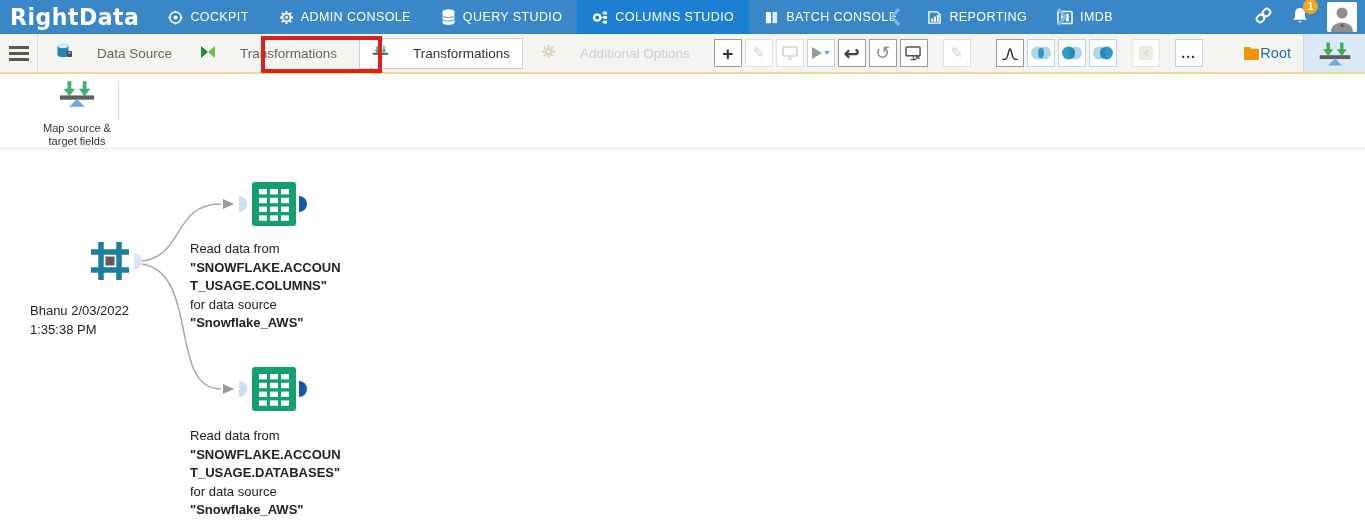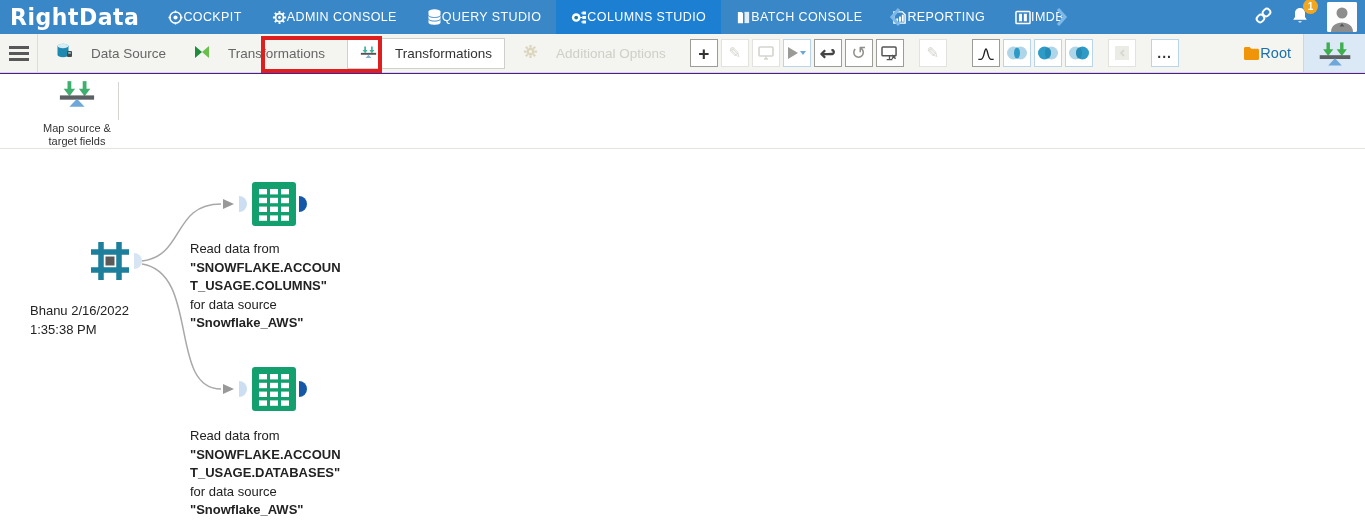--- a/index.html
+++ b/index.html
@@ -1,43 +1,43 @@
 <!DOCTYPE html>
 <html><head>
 <meta charset="utf-8">
 <style>
   * { margin:0; padding:0; box-sizing:border-box; }
   html,body { width:1365px; height:526px; overflow:hidden; }
   body { font-family:"Liberation Sans", sans-serif; background:#fff; }
-  .app { position:relative; width:1365px; height:526px; background:#4c1d95; }
+  .app { position:relative; width:1365px; height:526px; background:#fde047; }
 
   
   .topbar { position:absolute; left:0; top:0; width:100%; height:34px;
     background:#3a87c8; display:flex; align-items:center; color:#fff; }
   .logo { font-size:22px; font-weight:bold; letter-spacing:.5px; margin:0 14px 0 10px;
     font-family:"DejaVu Sans", sans-serif; transform:scaleY(1.05); }
   .menu { display:flex; align-items:center; height:100%; }
-  .menu-item { display:flex; align-items:center; gap:0; height:100%;
+  .menu-item { display:flex; align-items:center; gap:7px; height:100%;
     padding:0 15px; font-size:12.5px; letter-spacing:.4px; cursor:pointer; white-space:nowrap; }
   .menu-item.active { background:#1c7fd2; }
   .mi-icon { display:flex; align-items:center; }
   .chev { position:absolute; top:7px; }
   .top-right { position:absolute; right:8px; top:0; height:34px; display:flex; align-items:center; gap:18px; }
   .badge { position:absolute; top:-7px; right:-9px; background:#f2a71d; color:#fff;
     width:15px; height:15px; border-radius:50%; font-size:10px; display:flex;
     align-items:center; justify-content:center; font-weight:bold; }
   .bell-wrap { position:relative; }
   .avatar { width:30px; height:30px; background:#fff; border-radius:2px; overflow:hidden; }
 
   
   .toolbar { position:absolute; left:0; top:34px; width:100%; height:39px;
     background:#f4f4f0; border-bottom:1px solid #d8d8d4; display:flex; align-items:center; }
   .burger-cell { width:38px; height:100%; display:flex; align-items:center; justify-content:center;
     border-right:1px solid #dcdcd8; cursor:pointer; flex:0 0 auto; }
-  .tab { display:flex; align-items:center; gap:18px; font-size:13.5px; color:#666;
+  .tab { display:flex; align-items:center; gap:24px; font-size:13.5px; color:#666;
     padding:6px 10px; margin-left:8px; cursor:pointer; white-space:nowrap; }
   .tab.hl { background:#fff; border:1px solid #cfcfcb; color:#333; padding:6px 12px; margin-left:12px; }
   .tab.disabled { color:#cfcfc6; cursor:default; }
   .btn { width:28px; height:28px; background:#fff; border:1px solid #9c9c98; margin-right:3px;
     display:flex; align-items:center; justify-content:center; cursor:pointer; flex:0 0 auto;
     font-size:15px; color:#333; }
   .btn.dis { border-color:#e2e2de; color:#d4d4ce; cursor:default; }
   .btn.blu { border-color:#b9d5ea; }
   .btn-group { display:flex; align-items:center; margin-left:14px; }
   .plus-glyph { font-size:19px; font-weight:bold; color:#333; line-height:1; }
@@ -432,21 +432,21 @@
     <div class="node" style="left:88px; top:165px;">
       <svg width="44" height="44" viewBox="0 0 44 44">
           <g stroke="#1d7f9c" stroke-width="5.5">
             <path d="M13 3v38 M31 3v38 M3 13h38 M3 31h38"></path>
           </g>
           <rect x="17.5" y="17.5" width="9" height="9" fill="#5a5a5a"></rect>
         </svg>
     </div>
     <div class="port src" style="left:134px; top:179px;"></div>
     <div class="node-label" style="left:30px; top:228px; width:165px;">
-      <div>Bhanu 2/16/2022</div>
+      <div>Bhanu 2/03/2022</div>
       <div>1:35:38 PM</div>
     </div>
 
     <div class="arrowhead" style="left:223px; top:125px;"></div>
     <div class="port in" style="left:239px; top:122px;"></div>
     <div class="node" style="left:252px; top:108px;">
       <svg width="44" height="44" viewBox="0 0 44 44">
           <rect width="44" height="44" rx="3" fill="#13a06e"></rect>
           <g fill="#fff">
             <rect x="7" y="7" width="8" height="5.4"></rect>

